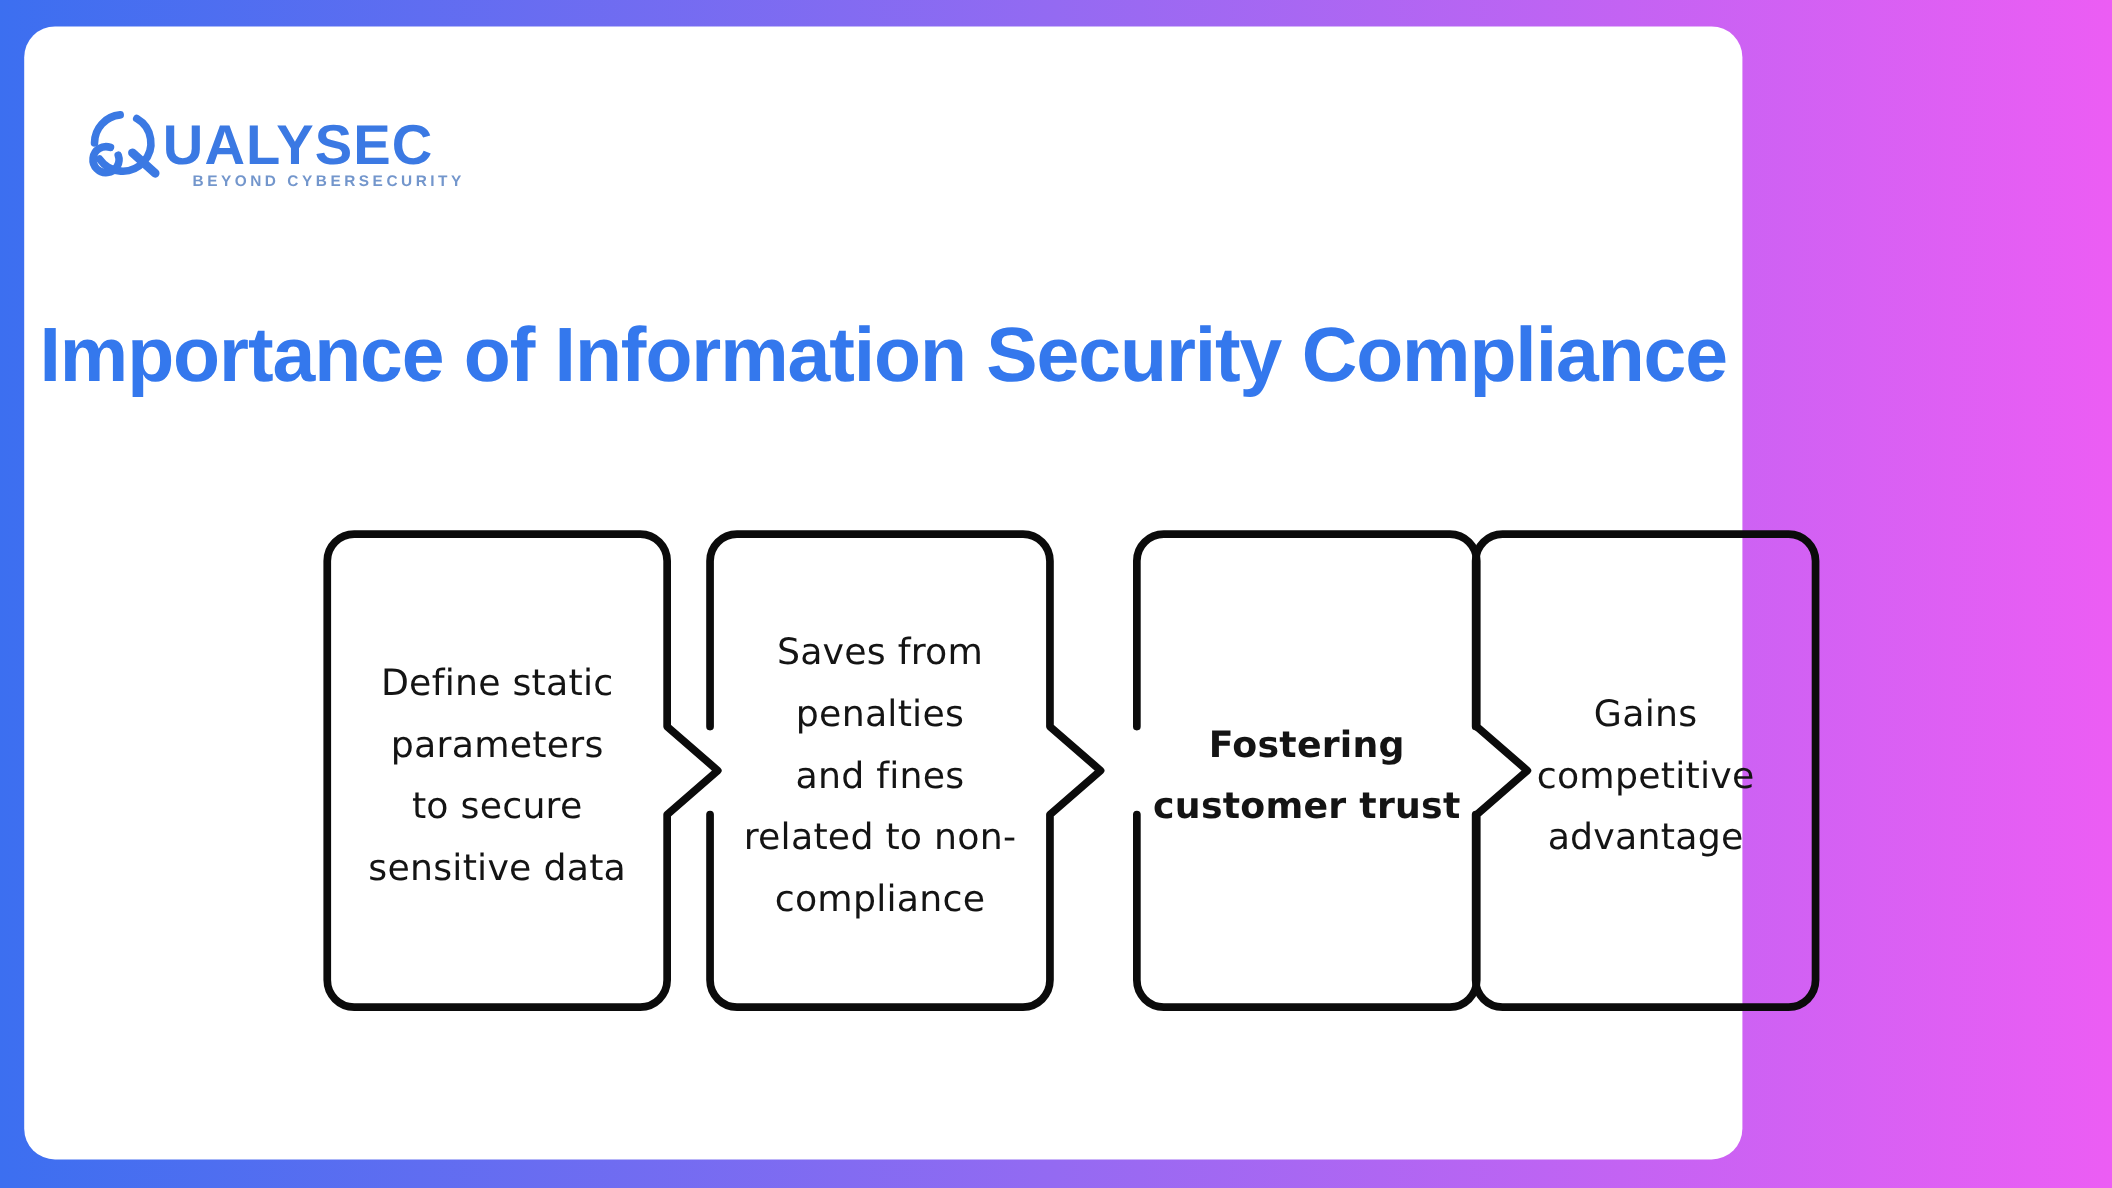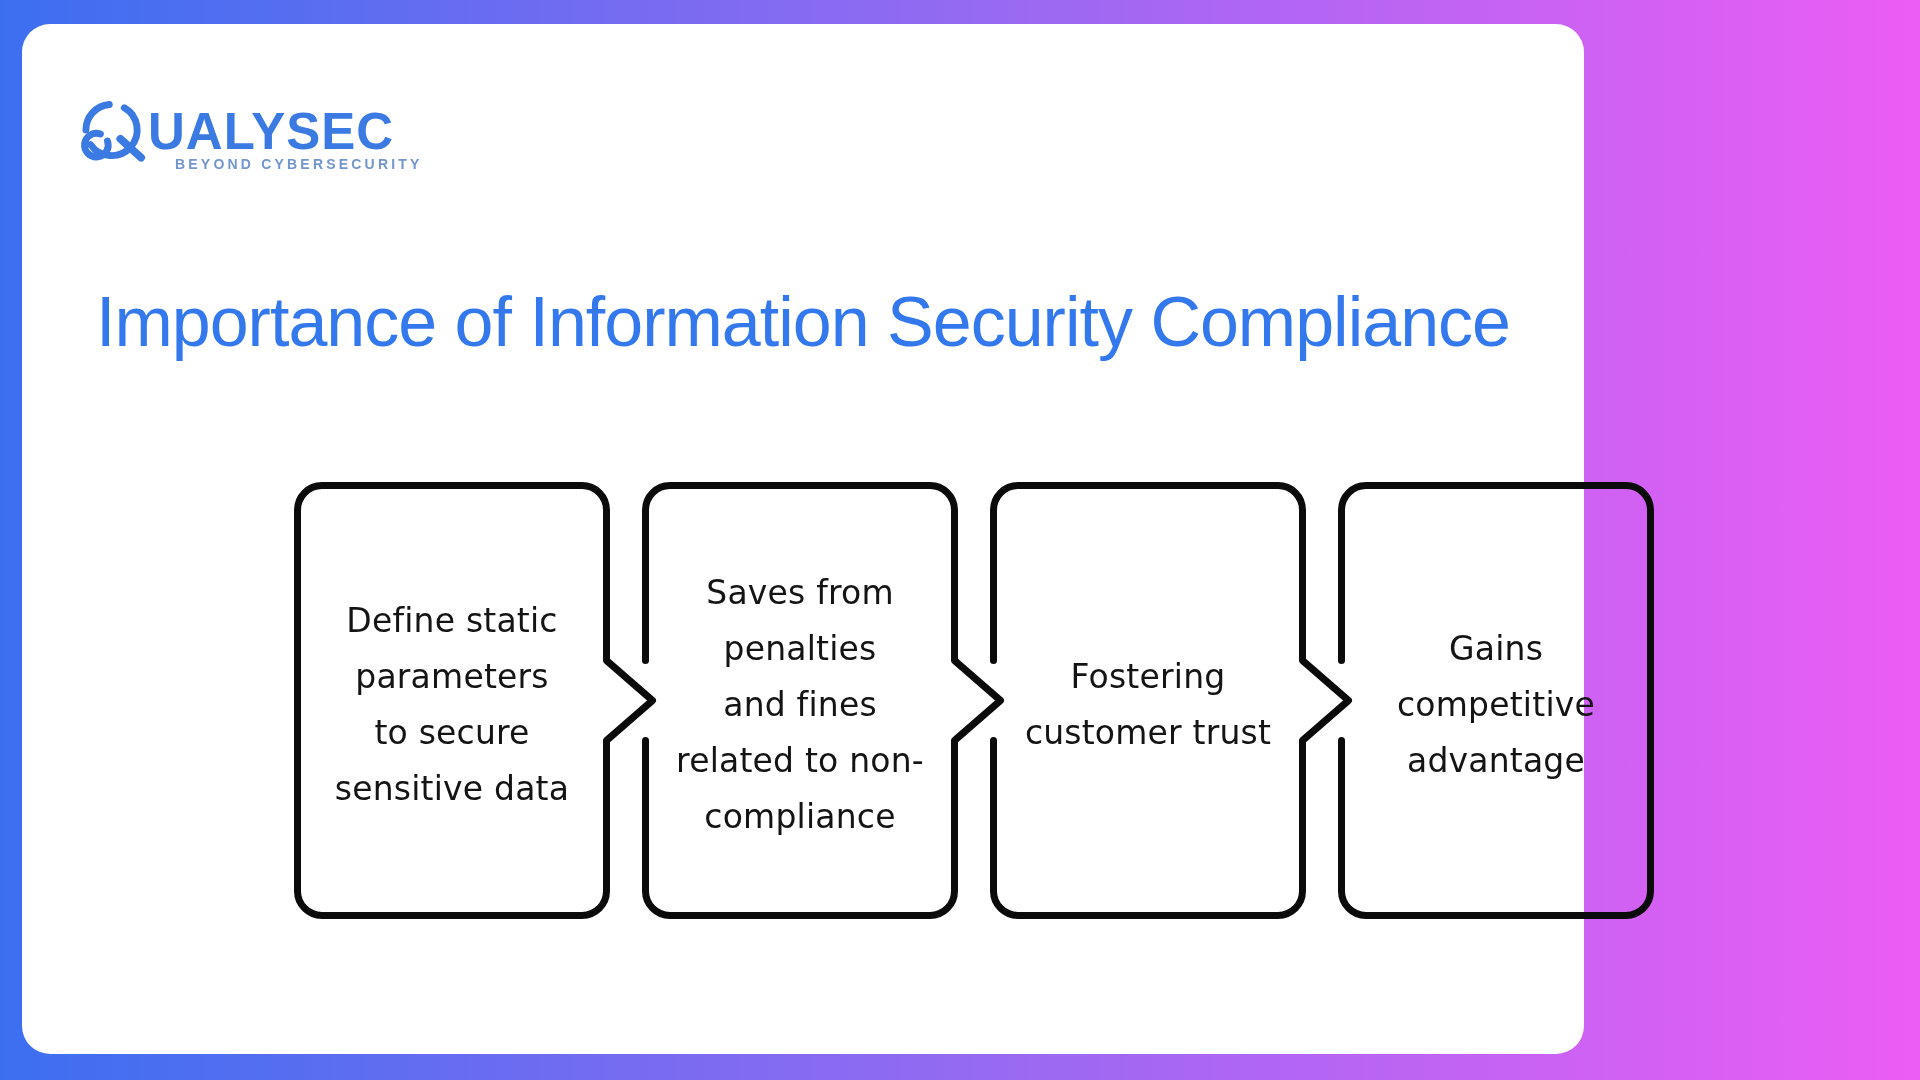--- a/index.html
+++ b/index.html
@@ -22,35 +22,35 @@
     font-family:"Liberation Sans",sans-serif;
   }
   .logo-tagline{
     position:absolute;left:95px;top:62px;
     font-size:14px;font-weight:700;letter-spacing:3.2px;
     color:#7396CC;white-space:nowrap;
   }
   
   .title{
     position:absolute;left:0;top:258px;width:100%;
-    text-align:center;font-size:70px;font-weight:400;letter-spacing:-1px;
+    text-align:center;font-size:70px;font-weight:700;letter-spacing:-1px;
     color:#3478ED;line-height:80px;
     font-family:"Liberation Sans",sans-serif;
   }
   
   .step{position:absolute;top:458px;width:316px;height:437px;}
   .step svg.outline{position:absolute;left:0;top:0;overflow:visible;}
   .step .step-text{
     position:absolute;left:8px;top:0;width:300px;height:437px;
     display:flex;align-items:center;justify-content:center;text-align:center;
     font-family:"DejaVu Sans",sans-serif;
     font-size:33px;line-height:56px;letter-spacing:0.2px;color:#141414;
     white-space:pre-line;padding-top:8px;box-sizing:border-box;
   }
-  .s1{left:272px;} .s2{left:620px;} .s3{left:968px;} .s4{left:1316px;}
+  .s1{left:272px;} .s2{left:620px;} .s3{left:1008px;font-weight:bold;} .s4{left:1316px;}
 </style>
 </head>
 <body>
 
 <div id="canvas">
   <div class="card">
 
     <div class="logo">
       <div class="logo-row">
         <svg class="logo-q" viewBox="0 0 68 68">

